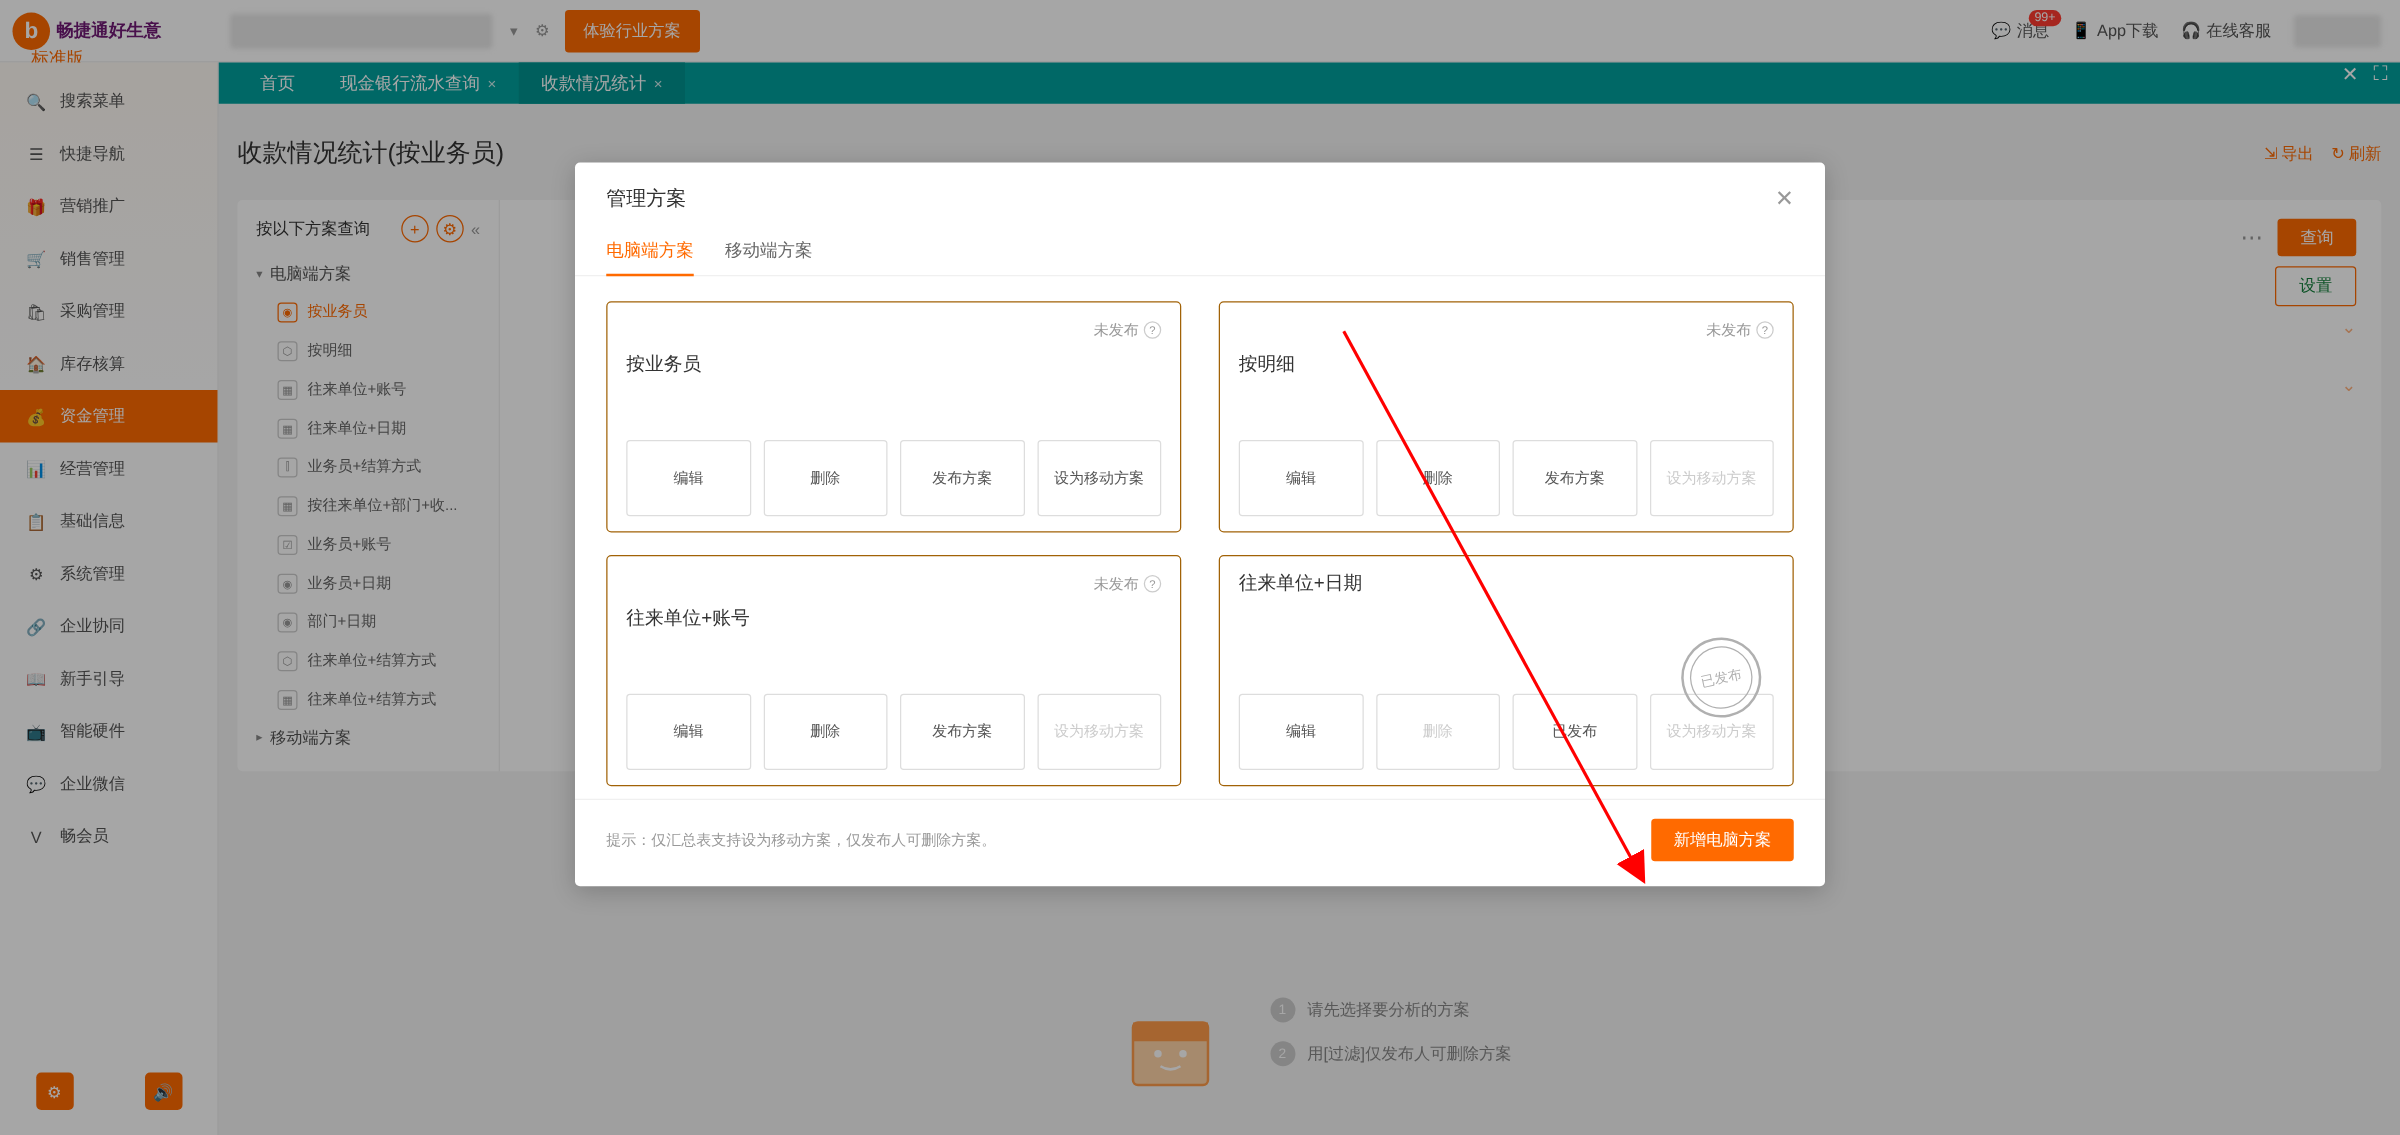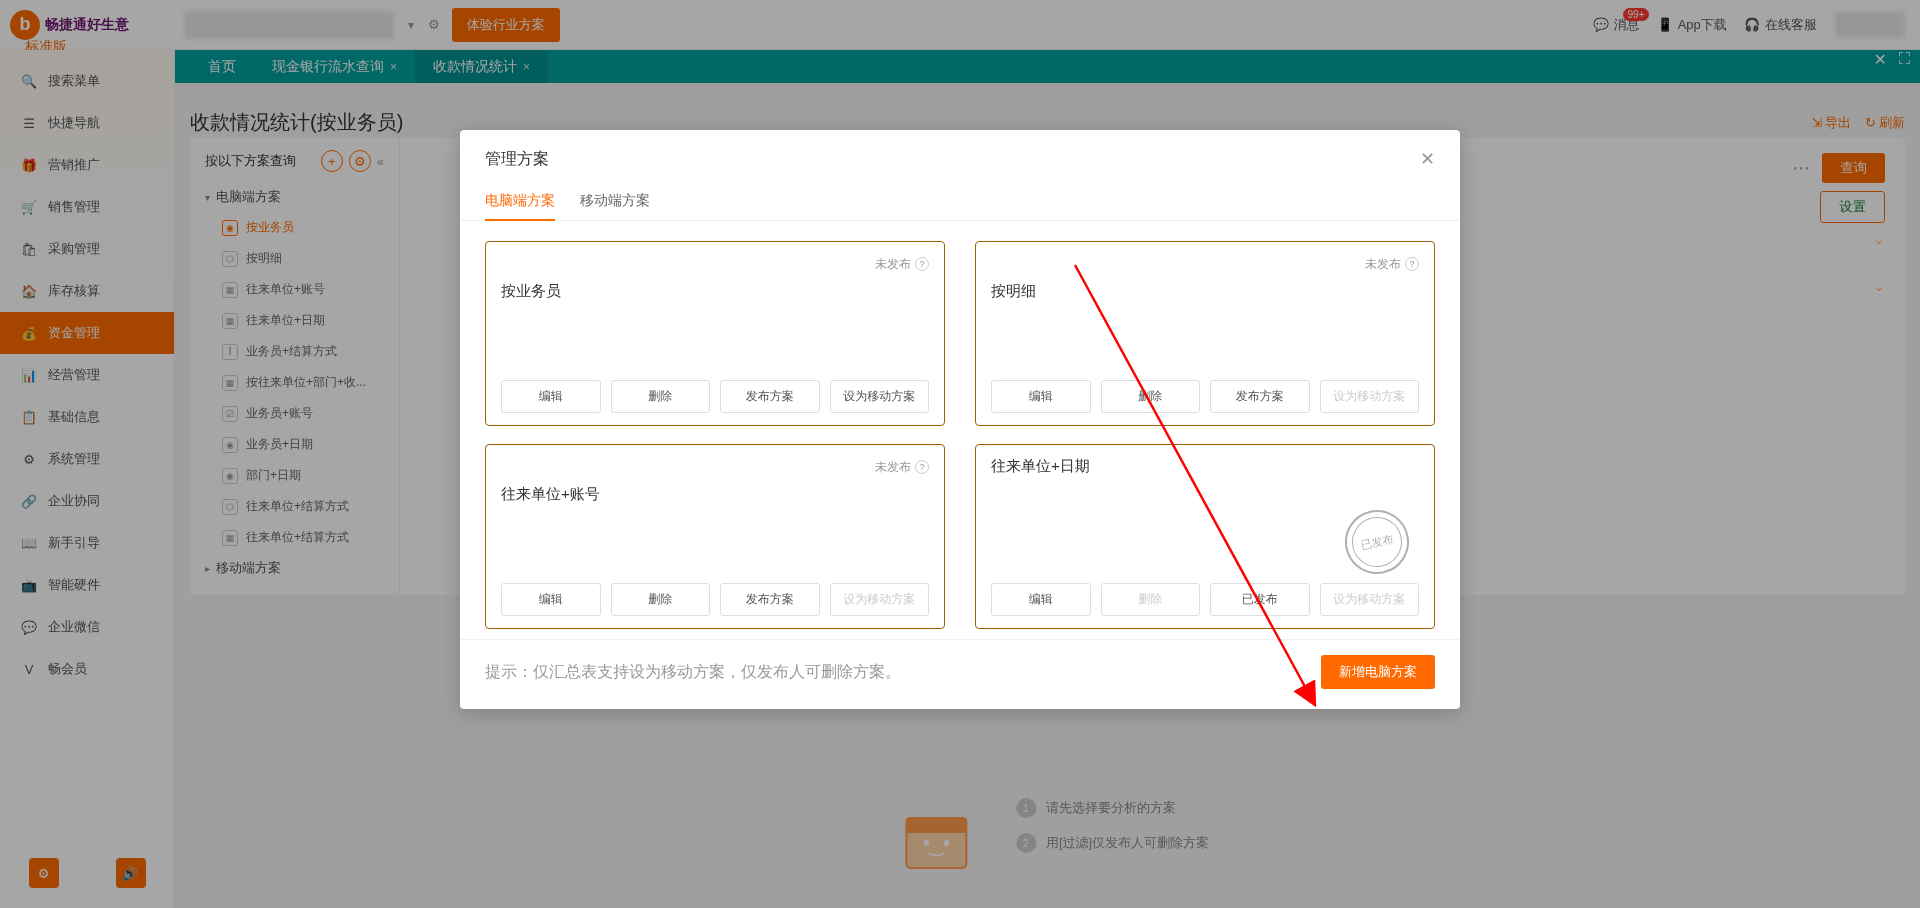--- a/index.html
+++ b/index.html
@@ -32,21 +32,21 @@
 
 .tabbar { position: absolute; left: 175px; top: 50px; right: 0; height: 33px; background: #00a09d; display: flex; align-items: flex-start; padding: 0 15px; }
 .tab { padding: 0 18px; height: 100%; display: flex; align-items: center; color: #fff; cursor: pointer; font-size: 14px; gap: 6px; }
 .tab.active { background: #00928f; }
 .tab-close { font-size: 12px; opacity: 0.8; cursor: pointer; }
 .tabbar-right { position: absolute; right: 10px; display: flex; gap: 12px; color: #fff; }
 .tabbar-right-icon { cursor: pointer; font-size: 16px; }
 
 
 .content { position: absolute; left: 175px; top: 94px; right: 0; bottom: 0; background: #f5f5f5; padding: 15px; }
-.page-title-row { display: flex; align-items: center; justify-content: space-between; margin-bottom: 2px; }
+.page-title-row { display: flex; align-items: center; justify-content: space-between; margin-bottom: 24px; }
 .page-title { font-size: 20px; color: #333; font-weight: 500; }
 .page-actions { display: flex; gap: 14px; align-items: center; color: #ff6a00; font-size: 13px; }
 .page-action { cursor: pointer; display: flex; align-items: center; gap: 3px; }
 
 
 .filter-panel { background: #fff; border-radius: 4px; padding: 0; display: flex; }
 .filter-left { width: 210px; border-right: 1px solid #f0f0f0; padding: 12px 0; }
 .filter-left-header { display: flex; align-items: center; justify-content: space-between; padding: 0 15px 10px; font-size: 13px; color: #333; }
 .filter-left-icons { display: flex; gap: 6px; align-items: center; }
 .filter-left-icon { width: 22px; height: 22px; border: 1px solid #ff6a00; border-radius: 50%; display: flex; align-items: center; justify-content: center; color: #ff6a00; font-size: 13px; cursor: pointer; }
@@ -89,27 +89,27 @@
 .modal-body::-webkit-scrollbar-track { background: #f0f0f0; }
 .modal-body::-webkit-scrollbar-thumb { background: #c0c0c0; border-radius: 2px; }
 .plan-grid { display: grid; grid-template-columns: 1fr 1fr; gap: 18px 30px; }
 .plan-card { border: 1px solid #a16207; border-radius: 4px; padding: 12px 15px; position: relative; min-height: 185px; display: flex; flex-direction: column; }
 .plan-status-row { display: flex; justify-content: flex-end; align-items: center; gap: 4px; margin-bottom: 8px; height: 20px; }
 .plan-status { font-size: 12px; color: #999; }
 .plan-status-q { width: 14px; height: 14px; border: 1px solid #ccc; border-radius: 50%; display: flex; align-items: center; justify-content: center; font-size: 9px; color: #999; cursor: pointer; }
 .plan-badge-public { border: 1px solid #ff6a00; color: #ff6a00; font-size: 11px; padding: 1px 6px; border-radius: 2px; margin-right: auto; }
 .plan-name { font-size: 15px; color: #333; flex: 1; }
 .plan-actions { display: flex; gap: 10px; }
-.plan-btn { flex: 1; border: 1px solid #ddd; background: #fff; padding: 7px 0; border-radius: 3px; cursor: pointer; font-size: 12px; color: #555; text-align: center; }
+.plan-btn { flex: 1; border: 1px solid #ddd; background: #fff; padding: 21px 0; border-radius: 3px; cursor: pointer; font-size: 12px; color: #555; text-align: center; }
 .plan-btn.disabled { color: #ccc; cursor: not-allowed; }
 .plan-stamp { position: absolute; right: 25px; top: 65px; width: 64px; height: 64px; border: 2px solid #b0b0b0; border-radius: 50%; display: flex; align-items: center; justify-content: center; color: #b0b0b0; font-size: 11px; transform: rotate(-12deg); }
 .plan-stamp::after { content:""; position:absolute; inset:5px; border:1px solid #b0b0b0; border-radius:50%; }
 .plan-stamp span { position: relative; z-index: 1; }
 .modal-footer { padding: 15px 25px 20px; display: flex; justify-content: space-between; align-items: center; border-top: 1px solid #f0f0f0; }
-.modal-hint { font-size: 16px; color: #999; }
+.modal-hint { font-size: 12px; color: #999; }
 .btn-new-plan { background: #ff6a00; color: #fff; border: none; padding: 8px 18px; border-radius: 3px; cursor: pointer; font-size: 13px; }
 
 
 .arrow-svg { position: absolute; z-index: 200; pointer-events: none; left: 485px; top: 125px; }
 </style>
 </head>
 <body>
 
 <div class="topbar">
   <div class="logo">

